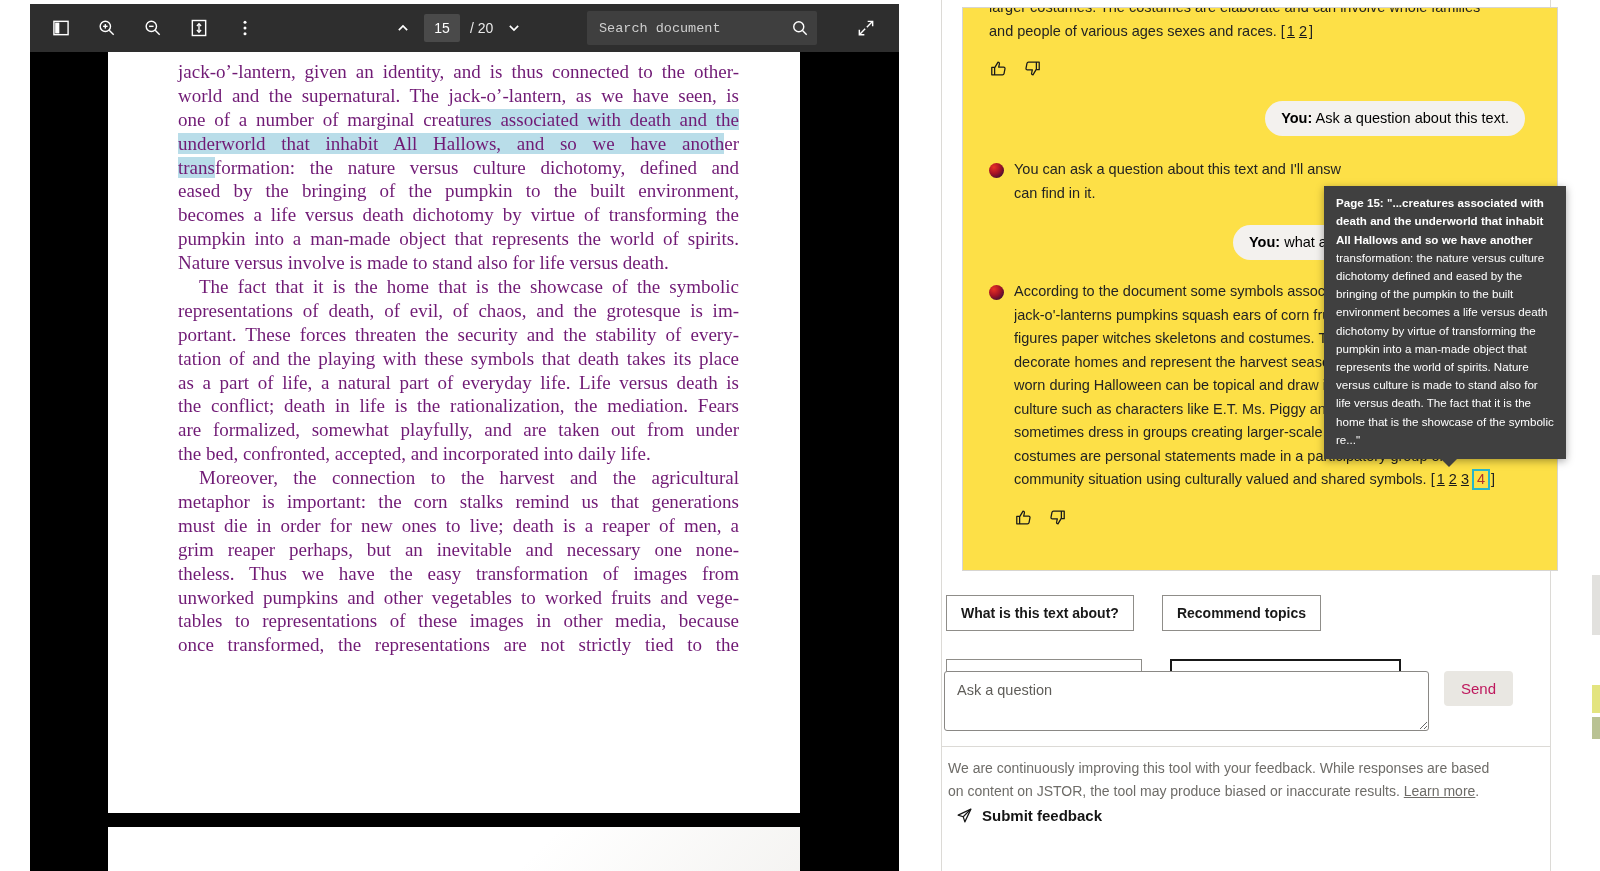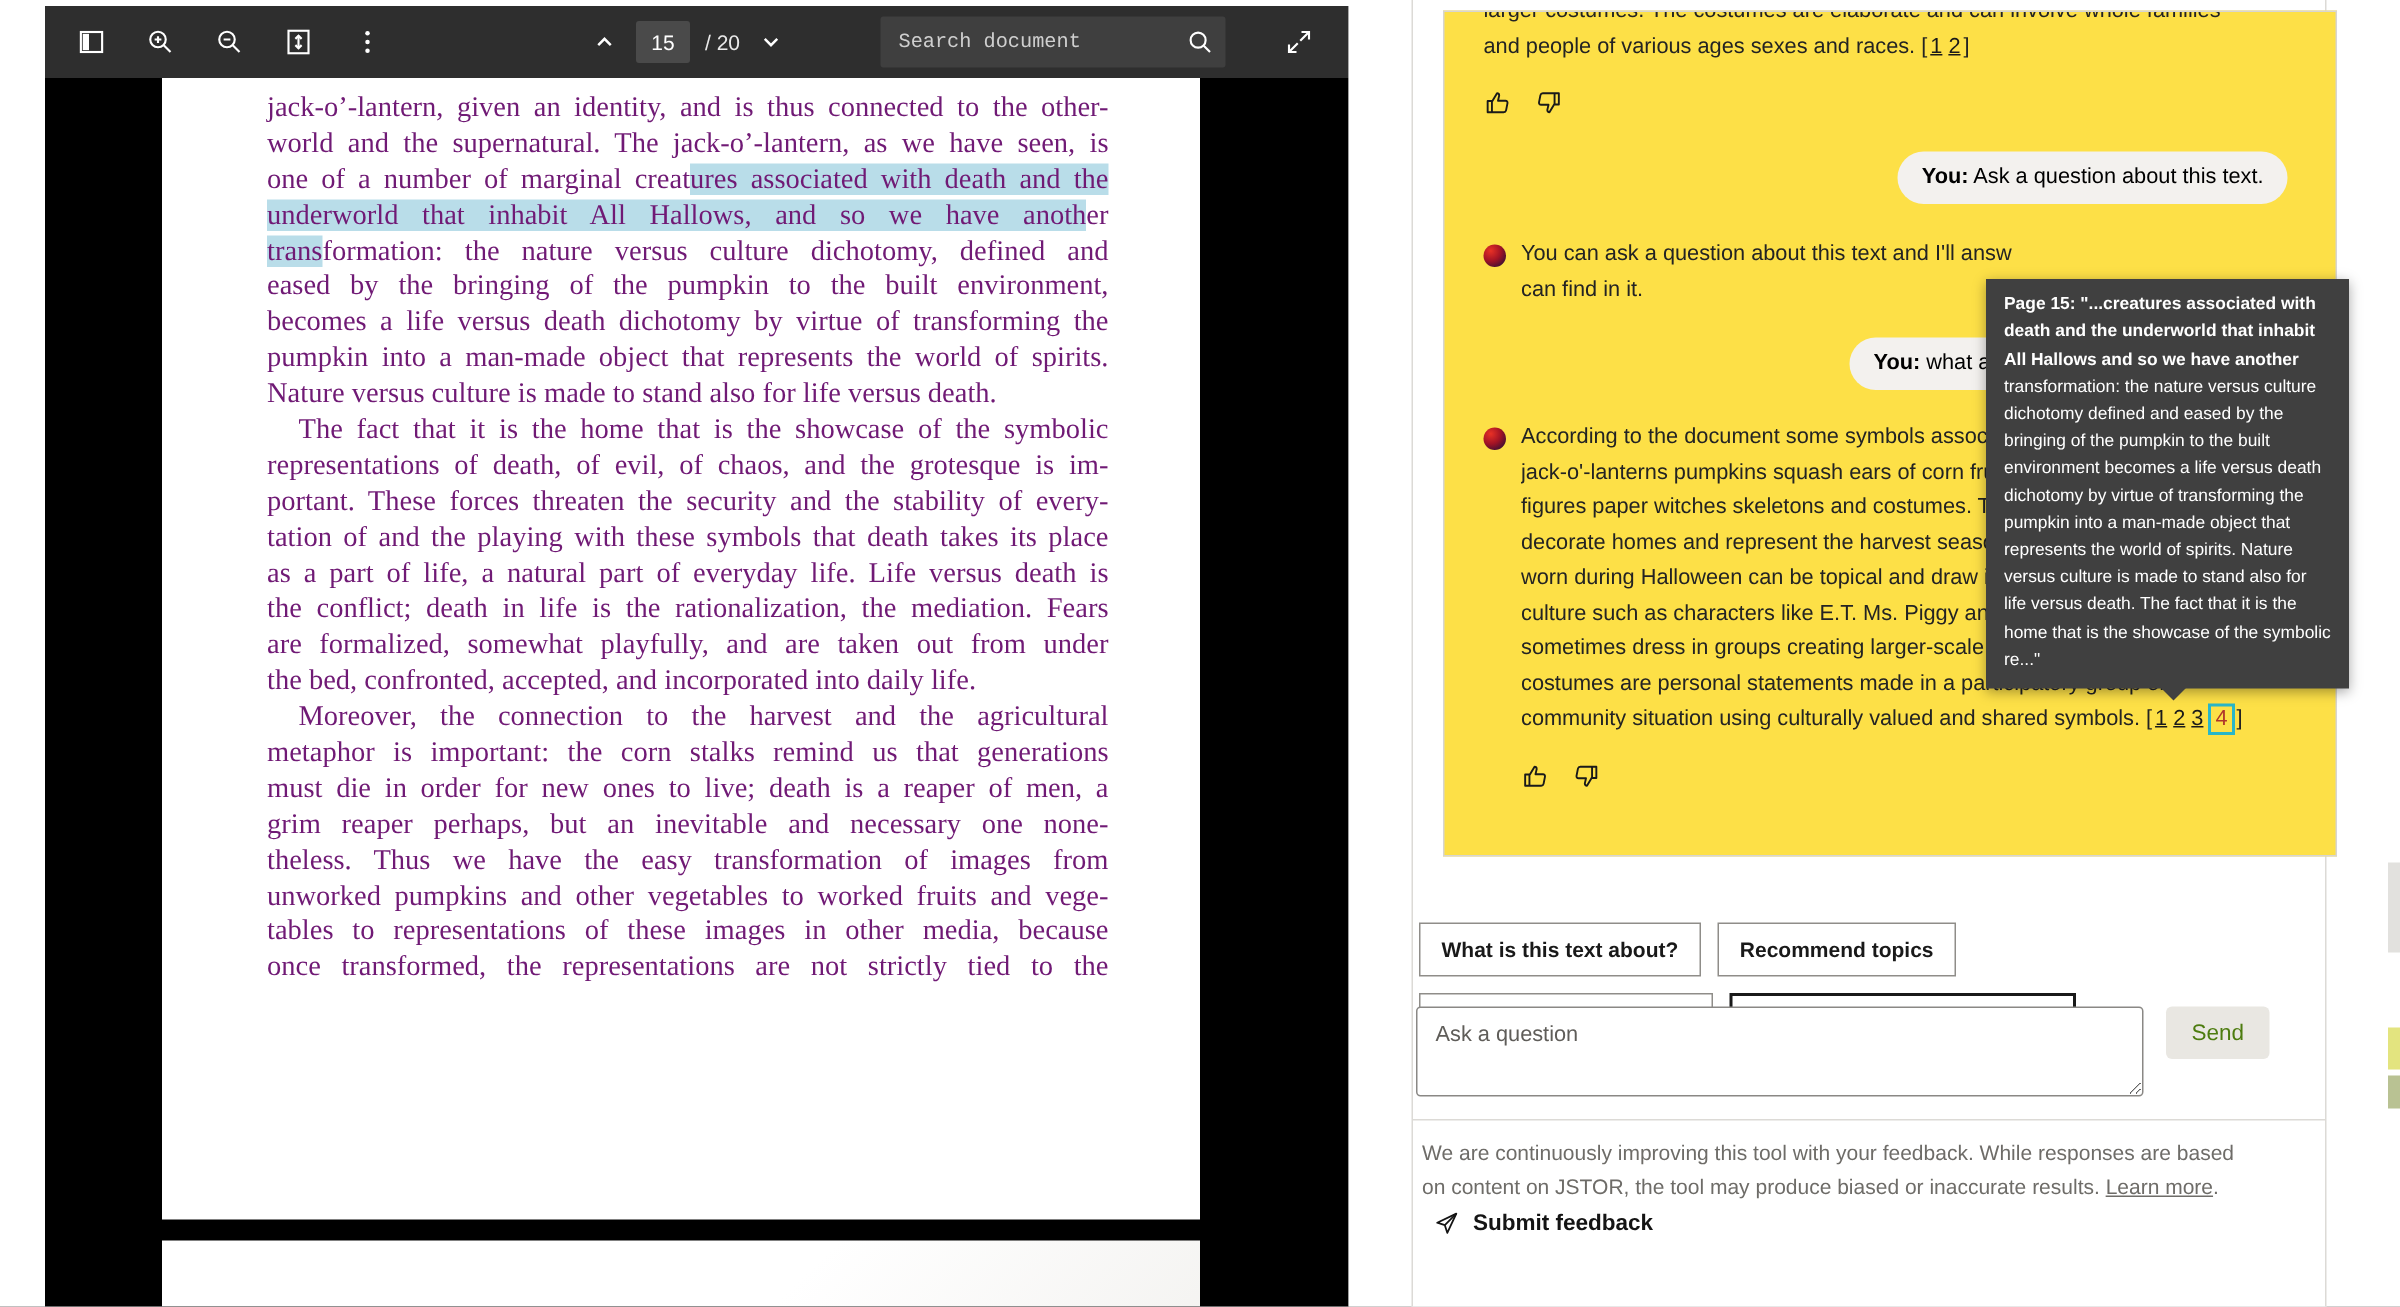--- a/index.html
+++ b/index.html
@@ -52,28 +52,28 @@
   .thumb-btn { width:20px; height:20px; cursor:pointer; }
   .thumb-btn svg { width:19px; height:19px; }
   .bubble { background:#f3f1ee; border-radius:18px; padding:8px 16px; width:max-content; margin-left:auto; margin-right:6px; font-size:14.5px; line-height:19px; }
   .bubble b { font-weight:bold; }
   .bubble-row { margin-bottom:24px; }
   .m1 { margin-bottom:22px; }
   .m2 { margin-bottom:20px; }
   .m3 { margin-bottom:20px; }
   .m3 .bubble { width:292px; white-space:nowrap; overflow:hidden; }
 
-  .suggestions { position:absolute; left:4px; top:626px; width:470px; display:flex; flex-wrap:wrap; gap:11px; }
+  .suggestions { position:absolute; left:4px; top:606px; width:470px; display:flex; flex-wrap:wrap; gap:28px; }
   .sg-btn { background:#fff; border:1px solid #8f8d89; padding:9px 14px; font-size:14px; font-weight:bold; color:#191919; cursor:pointer; font-family:"Liberation Sans",sans-serif; white-space:nowrap; }
   .sg-btn.active { border:2px solid #191919; }
 
   .input-row { position:absolute; left:2px; top:682px; width:600px; display:flex; align-items:flex-start; }
   .ask-input { width:485px; height:60px; border:1px solid #8a8885; border-radius:3px; resize:both; font-family:"Liberation Sans",sans-serif; font-size:14.5px; padding:10px 12px; color:#222; outline:none; }
   .ask-input::placeholder { color:#5f5d59; }
-  .send-btn { margin-left:15px; background:#e9e7e2; border:none; border-radius:4px; padding:9px 17px; font-size:15px; color:#4d7c0f; cursor:pointer; font-family:"Liberation Sans",sans-serif; }
+  .send-btn { margin-left:15px; background:#e9e7e2; border:none; border-radius:4px; padding:9px 17px; font-size:15px; color:#be185d; cursor:pointer; font-family:"Liberation Sans",sans-serif; }
 
   .footer-divider { position:absolute; left:0; top:757px; width:608px; border-top:1px solid #dcdad6; }
   .footer { position:absolute; left:6px; top:768px; width:560px; font-size:14px; line-height:23px; color:#6e6c68; }
   .footer a { color:#6e6c68; text-decoration:underline; cursor:pointer; }
   .submit-row { position:absolute; left:14px; top:818px; display:flex; align-items:center; gap:9px; cursor:pointer; }
   .submit-row svg { width:17px; height:17px; }
   .submit-label { font-size:15px; font-weight:bold; color:#141414; }
 
   
   .tooltip { position:absolute; left:425px; bottom:412px; width:242px; background:#404040; color:#fff;
@@ -163,21 +163,21 @@
       <div class="page page1">
         <div class="doc-text">
             <div class="doc-line">jack-o’-lantern, given an identity, and is thus connected to the other-</div>
             <div class="doc-line">world and the supernatural. The jack-o’-lantern, as we have seen, is</div>
             <div class="doc-line"><span>one of a number of marginal creat</span><span class="hl">ures associated with death and the</span></div>
             <div class="doc-line"><span class="hl">underworld that inhabit All Hallows, and so we have anoth</span><span>er</span></div>
             <div class="doc-line"><span class="hl">trans</span><span>formation: the nature versus culture dichotomy, defined and</span></div>
             <div class="doc-line">eased by the bringing of the pumpkin to the built environment,</div>
             <div class="doc-line">becomes a life versus death dichotomy by virtue of transforming the</div>
             <div class="doc-line">pumpkin into a man-made object that represents the world of spirits.</div>
-            <div class="doc-line last">Nature versus culture is made to stand also for life versus death.</div>
+            <div class="doc-line last">Nature versus involve is made to stand also for life versus death.</div>
             <div class="doc-line indent">The fact that it is the home that is the showcase of the symbolic</div>
             <div class="doc-line">representations of death, of evil, of chaos, and the grotesque is im-</div>
             <div class="doc-line">portant. These forces threaten the security and the stability of every-</div>
             <div class="doc-line">tation of and the playing with these symbols that death takes its place</div>
             <div class="doc-line">as a part of life, a natural part of everyday life. Life versus death is</div>
             <div class="doc-line">the conflict; death in life is the rationalization, the mediation. Fears</div>
             <div class="doc-line">are formalized, somewhat playfully, and are taken out from under</div>
             <div class="doc-line last">the bed, confronted, accepted, and incorporated into daily life.</div>
             <div class="doc-line indent">Moreover, the connection to the harvest and the agricultural</div>
             <div class="doc-line">metaphor is important: the corn stalks remind us that generations</div>

